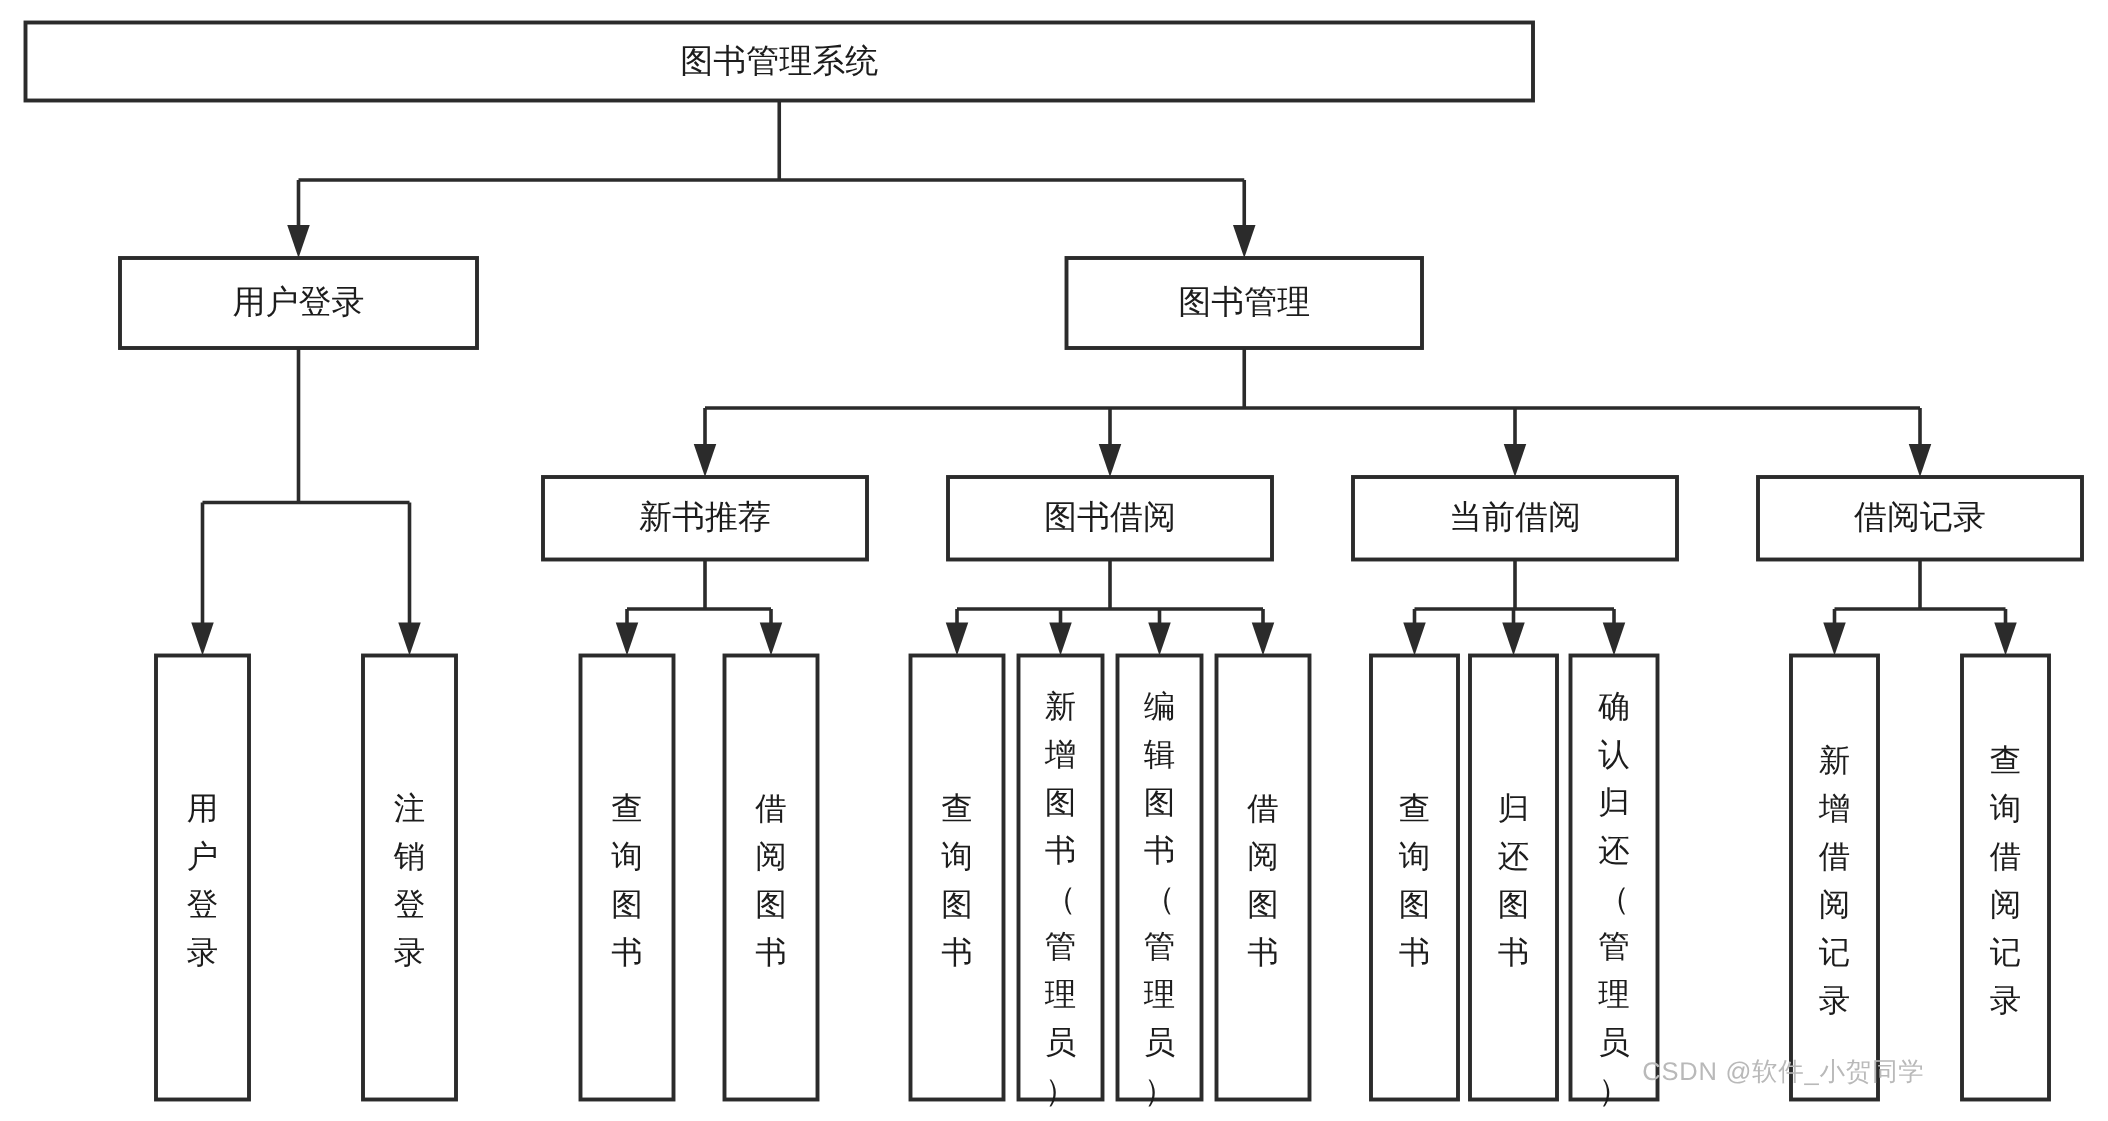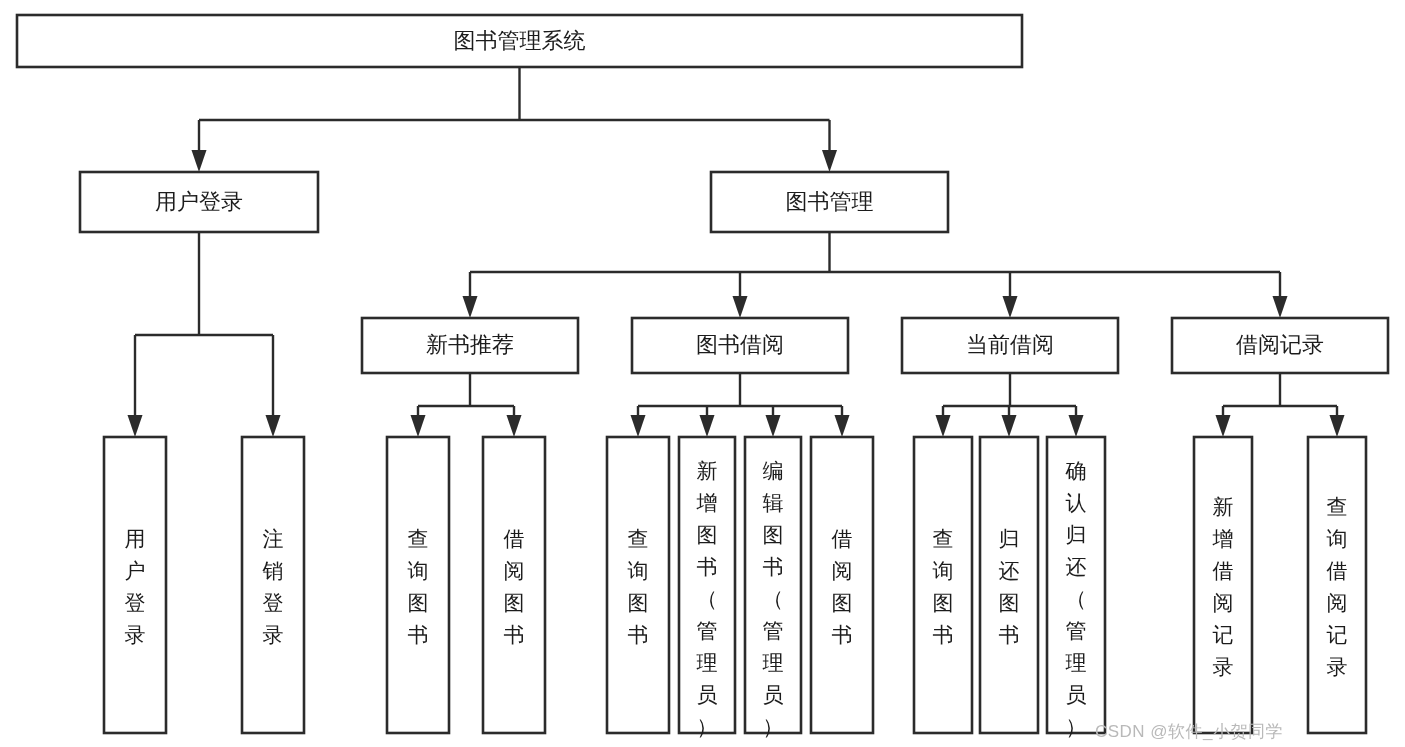--- a/index.html
+++ b/index.html
@@ -52,21 +52,21 @@
   }
   .node-label-v {
     font-family: "Liberation Sans", "DejaVu Sans", sans-serif;
     font-size: 21px;
     fill: #1c1c1c;
     text-anchor: middle;
   }
   .watermark {
     position: absolute;
     right: 12px;
-    bottom: 4px;
+    bottom: 21px;
     font-family: "Liberation Sans", "DejaVu Sans", sans-serif;
     font-size: 17px;
     color: #b9b9b9;
     letter-spacing: 0.5px;
     white-space: nowrap;
     user-select: none;
   }
 </style>
 </head>
 <body>

